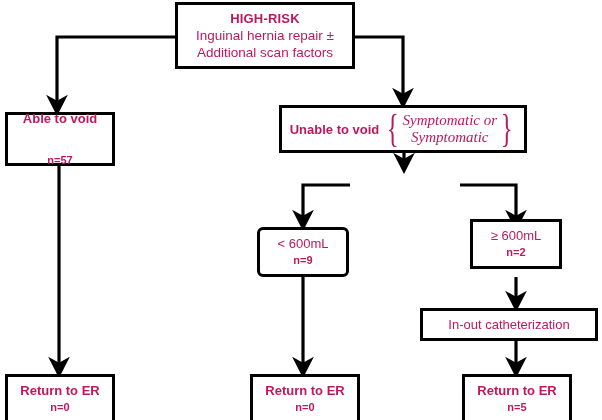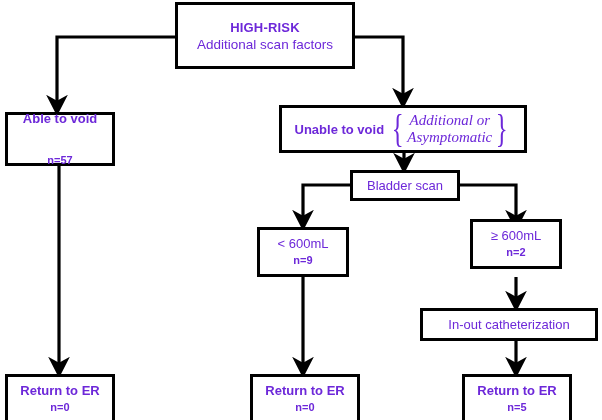--- a/index.html
+++ b/index.html
@@ -25,21 +25,21 @@
   .node {
     position: absolute;
     box-sizing: border-box;
     background: #ffffff;
     border: 3px solid #000000;
     display: flex;
     flex-direction: column;
     align-items: center;
     justify-content: center;
     text-align: center;
-    color: #6d28d9;
+    color: #be185d;
     z-index: 2;
   }
   .line1 {
     font-weight: bold;
     font-size: 13px;
     line-height: 16px;
     white-space: nowrap;
   }
   .line2 {
     font-weight: bold;
@@ -126,20 +126,21 @@
     width: 110px;
     height: 31px;
   }
 
   
   #node-lt600 {
     left: 257px;
     top: 227px;
     width: 92px;
     height: 50px;
+    border-radius: 6px;
   }
 
   
   #node-ge600 {
     left: 470px;
     top: 219px;
     width: 92px;
     height: 50px;
   }
 
@@ -197,43 +198,41 @@
 
     <path d="M303,277 L303,367" fill="none" stroke="#000000" stroke-width="3.2" marker-end="url(#arrow)"></path>
 
     <path d="M516,277 L516,301" fill="none" stroke="#000000" stroke-width="3.2" marker-end="url(#arrow)"></path>
 
     <path d="M516,341 L516,367" fill="none" stroke="#000000" stroke-width="3.2" marker-end="url(#arrow)"></path>
   </svg>
 
   <div class="node" id="node-highrisk">
     <div class="line1">HIGH-RISK</div>
+    <div class="plain">Inguinal hernia repair ±</div>
     <div class="plain">Additional scan factors</div>
   </div>
 
   <div class="node" id="node-able">
     <div class="line1">Able to void</div>
     <div class="line2">n=57</div>
   </div>
 
   <div class="node" id="node-unable">
     <span class="unable-label">Unable to void</span>
     <span class="brace-group">
       <span class="brace">{</span>
       <span class="brace-text">
-        <span>Additional or</span>
-        <span>Asymptomatic</span>
+        <span>Symptomatic or</span>
+        <span>Symptomatic</span>
       </span>
       <span class="brace">}</span>
     </span>
   </div>
 
-  <div class="node" id="node-bladder">
-    <div class="reg">Bladder scan</div>
-  </div>
 
   <div class="node" id="node-lt600">
     <div class="reg">&lt; 600mL</div>
     <div class="line2">n=9</div>
   </div>
 
   <div class="node" id="node-ge600">
     <div class="reg">≥ 600mL</div>
     <div class="line2">n=2</div>
   </div>

